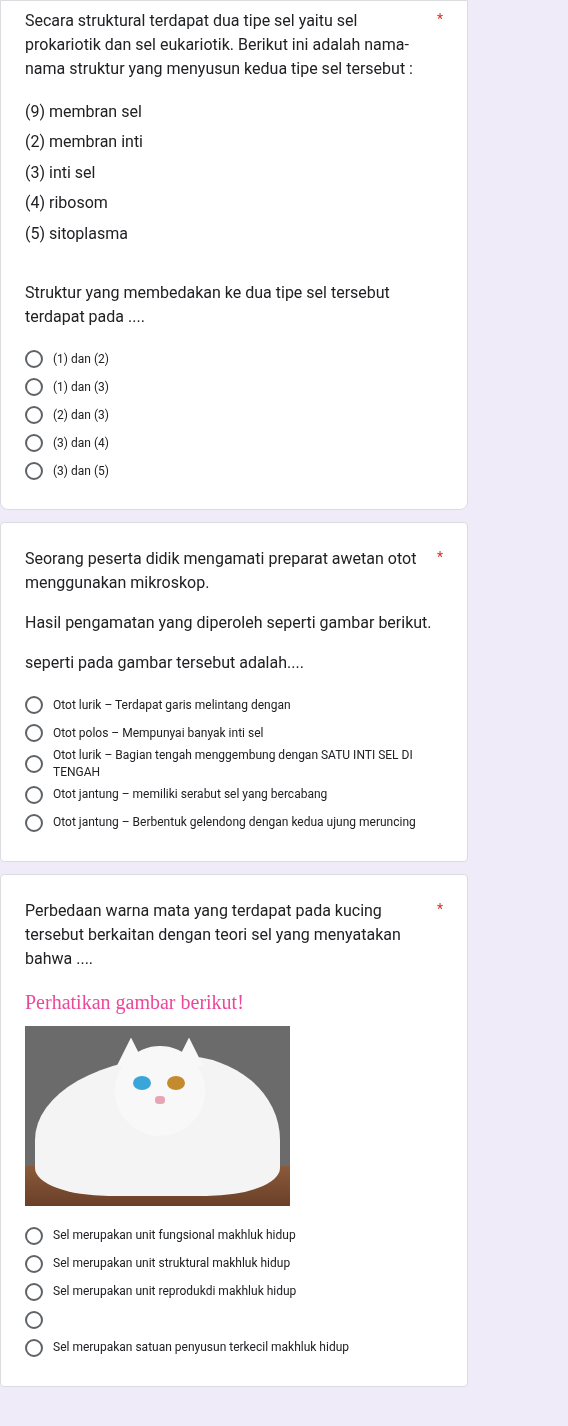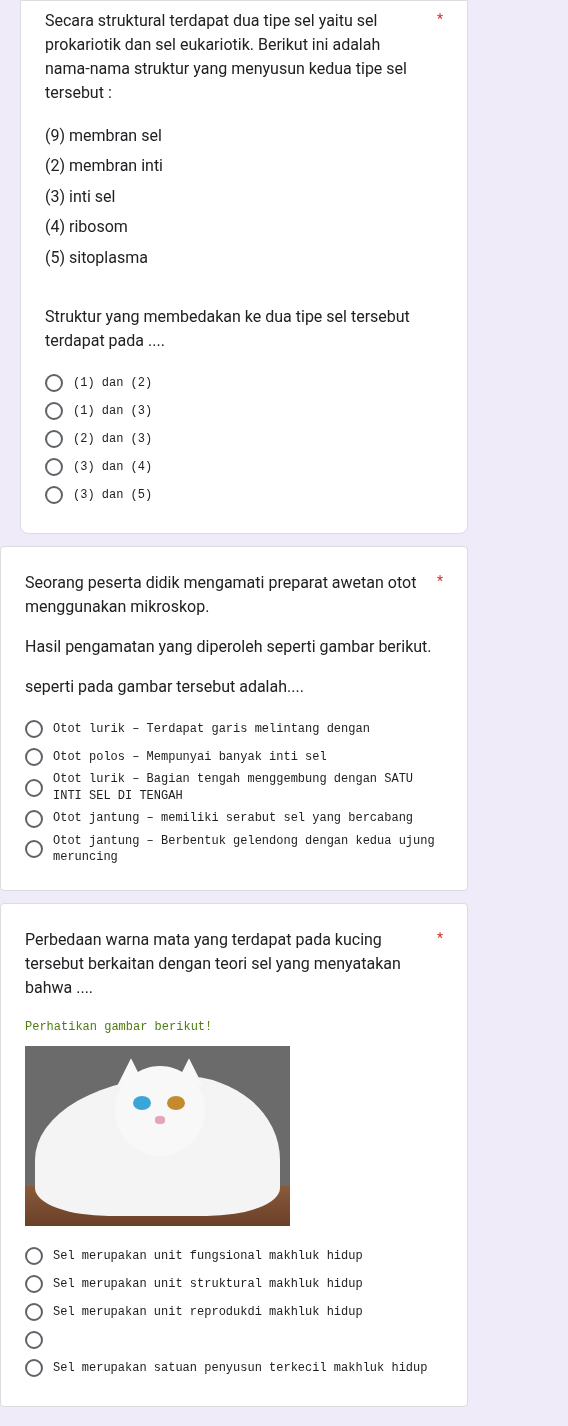--- a/index.html
+++ b/index.html
@@ -12,39 +12,39 @@
 .outer {
   padding-right: 100px;
 }
 .card {
   background: #fff;
   border-radius: 4px;
   margin-bottom: 12px;
   padding: 24px 24px 24px 24px;
   border: 1px solid #dadce0;
 }
-.card:first-child { border-radius: 0 0 8px 8px; padding-top: 8px; margin-left: 20px; }
+.card:first-child { border-radius: 0 0 8px 8px; padding-top: 8px; }
 .q-title {
   font-size: 16px;
   color: #202124;
   line-height: 1.5;
   position: relative;
   padding-right: 18px;
 }
 .q-title .req {
   color: #d93025;
   position: absolute;
   right: 0;
   top: 0;
   font-size: 14px;
 }
 .stem-list { margin-top: 16px; }
 .stem-list p { font-size: 16px; color: #202124; line-height: 1.9; }
 .sub { font-size: 16px; color: #202124; margin-top: 32px; line-height: 1.5; }
-.options { margin-top: 16px; font-family: Liberation Mono, monospace; }
+.options { margin-top: 16px; }
 .option {
   display: flex;
   align-items: center;
   min-height: 28px;
   cursor: pointer;
 }
 .radio {
   width: 18px;
   height: 18px;
   border: 2px solid #5f6368;
@@ -53,23 +53,23 @@
   margin-right: 10px;
 }
 .opt-label {
   font-size: 12px;
   color: #202124;
   line-height: 1.4;
 }
 .q2 .q-title, .q3 .q-title { font-size: 16px; }
 .q2 .sub { margin-top: 16px; }
 .q3-caption {
-  font-family: Liberation Mono, monospace;
-  font-size: 12px;
-  color: #4d7c0f;
+  font-family: Liberation Serif, serif;
+  font-size: 20px;
+  color: #ec4899;
   margin-top: 20px;
   margin-bottom: 12px;
 }
 .cat-img {
   width: 265px;
   height: 180px;
   background: #6b6b6b;
   position: relative;
   overflow: hidden;
   margin-bottom: 16px;

